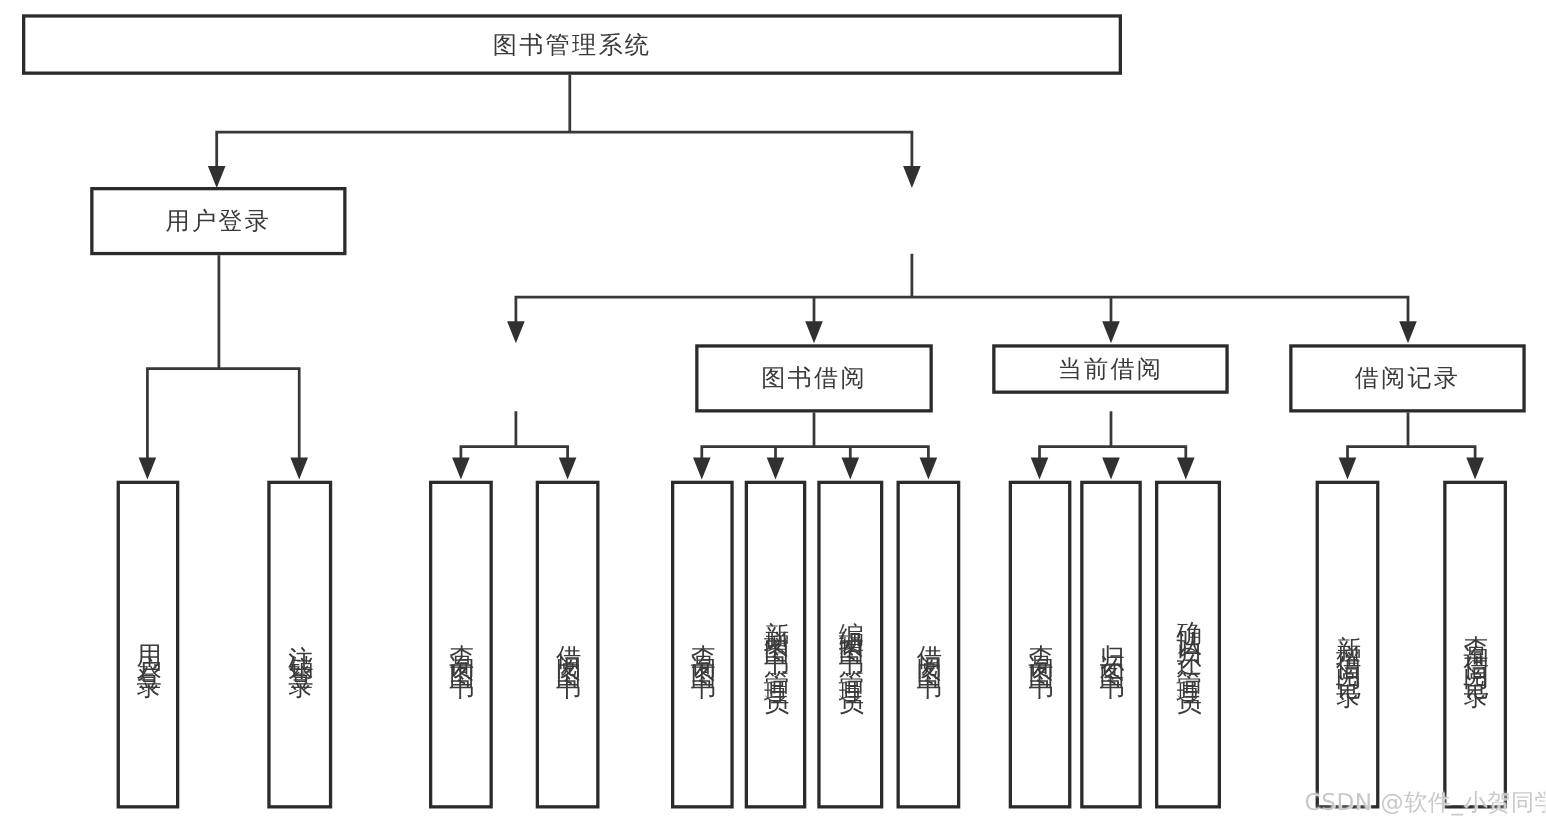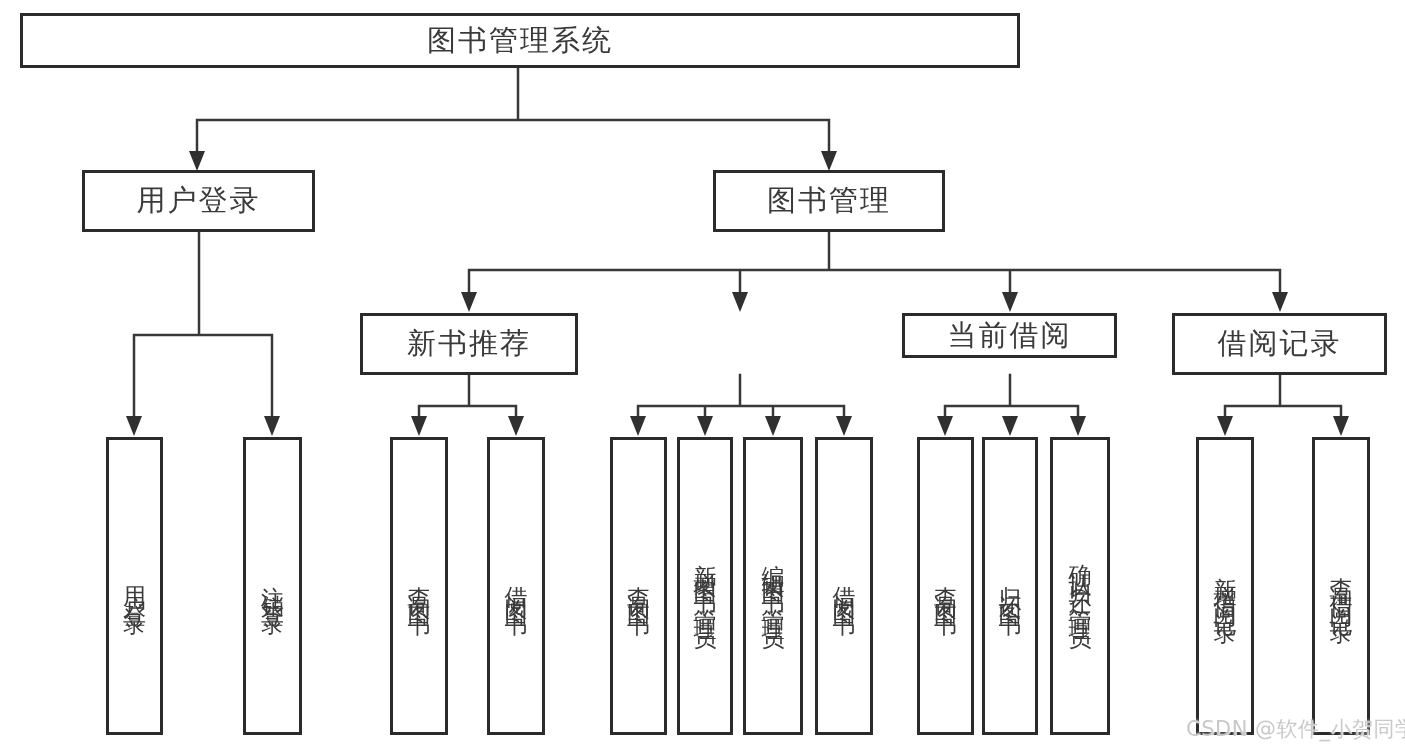--- a/index.html
+++ b/index.html
@@ -21,21 +21,21 @@
     position: absolute;
     box-sizing: border-box;
     background: #ffffff;
     border: 3px solid #2b2b2b;
     display: flex;
     align-items: center;
     justify-content: center;
     color: #3a3a3a;
     z-index: 2;
   }
-  .hnode { font-size: 29px; letter-spacing: 2px; }
+  .hnode { font-size: 22px; letter-spacing: 2px; }
   .leaf  { font-size: 23px; }
   .vtext {
     writing-mode: vertical-lr;
     text-orientation: mixed;
     letter-spacing: 9px;
     line-height: 1;
     white-space: nowrap;
   }
   .watermark {
     position: absolute;
@@ -85,26 +85,23 @@
       M1333 416 L1349 416 L1341 436 Z"></path>
   </svg>
 
   <div class="node hnode" style="left:20px; top:13px; width:1000px; height:55px;">
     <span>图书管理系统</span>
   </div>
 
   <div class="node hnode" style="left:82px; top:170px; width:233px; height:62px;">
     <span>用户登录</span>
   </div>
-  <div class="node hnode" style="left:713px; top:170px; width:232px; height:62px;">
-    <span>图书管理</span>
-  </div>
 
-  <div class="node hnode" style="left:360px; top:313px; width:218px; height:62px;">
-    <span>新书推荐</span>
+  <div class="node hnode" style="left:632px; top:313px; width:216px; height:62px;">
+    <span>图书借阅</span>
   </div>
   <div class="node hnode" style="left:902px; top:313px; width:215px; height:45px;">
     <span>当前借阅</span>
   </div>
   <div class="node hnode" style="left:1172px; top:313px; width:215px; height:62px;">
     <span>借阅记录</span>
   </div>
 
   <div class="node leaf" style="left:106px; top:437px; width:57px; height:298px;">
     <span class="vtext">用户登录</span>

